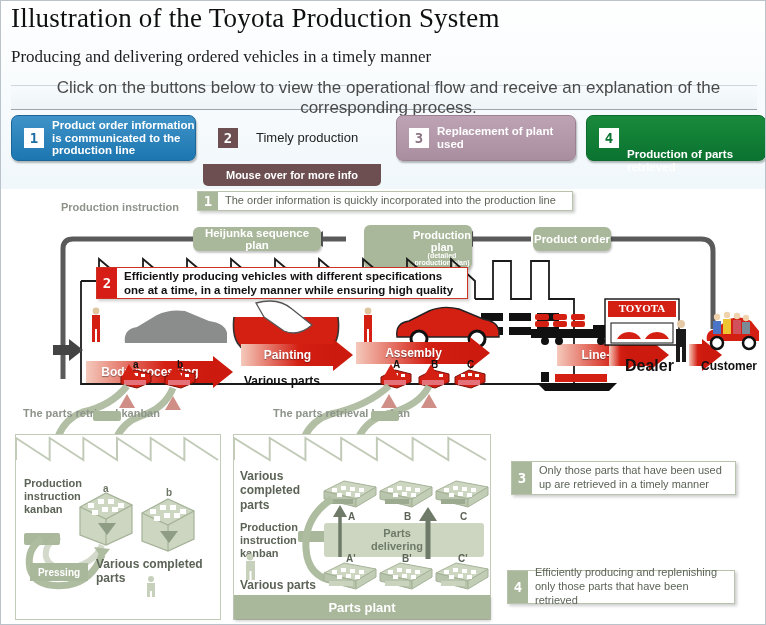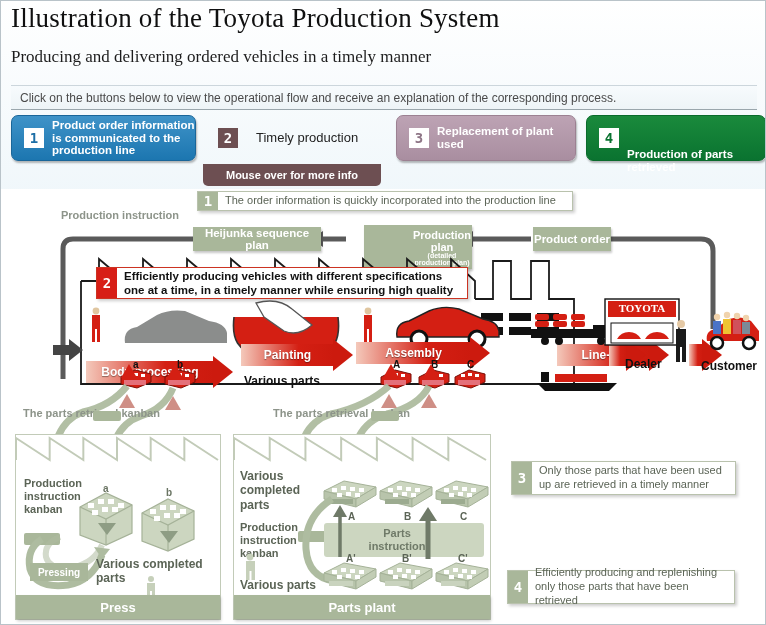--- a/index.html
+++ b/index.html
@@ -31,21 +31,21 @@
     font-size:17px; color:#1d1d1d;
     white-space:nowrap;
   }
   #instrbar {
     position:absolute; left:10px; top:84px; width:746px; height:25px;
     border-top:1px solid #ccd6dc;
     border-bottom:1px solid #9aa6ac;
     background:linear-gradient(to bottom,#f7fbfd,#eef4f7);
     display:flex; align-items:center; padding-left:9px;
   }
-  #instrbar span { font-size:12px; color:#4a4a4a;text-align:center; }
+  #instrbar span { font-size:17px; color:#4a4a4a;text-align:center; }
 
   
   #btnrow { position:absolute; left:10px; top:114px; width:746px; height:48px; }
   .btn {
     position:absolute; top:0; height:46px; border-radius:7px;
     display:flex; align-items:center;
     box-shadow:1px 2px 2px rgba(0,0,0,.28);
   }
   .btn .num {
     width:20px; height:20px; margin:0 8px 0 12px; flex:0 0 auto;
@@ -74,21 +74,21 @@
     border-radius:0 0 5px 5px;
     font-weight:bold;
   }
 
   
   #canvas { position:absolute; left:0; top:188px; width:766px; height:437px; background:#ffffff; }
 
   
   .pill {
     position:absolute; background:#a9b79a; color:#ffffff;
-    border-radius:0; display:flex; flex-direction:column;
+    border-radius:6px; display:flex; flex-direction:column;
     align-items:center; justify-content:center; text-align:center;
     font-weight:bold; box-shadow:1px 2px 2px rgba(0,0,0,.22);
   }
   .pill .sub { font-size:7px; font-weight:bold; margin-top:-1px; }
 
   
   .callout {
     position:absolute; display:flex; align-items:stretch;
     background:#ffffff; border:1px solid #b9c2ad;
     box-shadow:2px 2px 3px rgba(0,0,0,.2);
@@ -167,21 +167,21 @@
 
   <div id="mouseover">Mouse over for more info</div>
 
   <div id="canvas">
 
     <div class="callout" style="left:196px; top:2px; width:376px; height:20px;">
       <div class="cnum">1</div>
       <div class="ctxt">The order information is quickly incorporated into the production line</div>
     </div>
 
-    <div class="lbl-grey" style="left:60px; top:20px;">Production instruction</div>
+    <div class="lbl-grey" style="left:60px; top:12px;">Production instruction</div>
     <svg style="position:absolute; left:0; top:0; width:766px; height:200px;">
       <path d="M192 50 H 72 Q 62 50 62 60 V 190" stroke="#5a5a5a" stroke-width="5" fill="none"></path>
       <path d="M345 50 H 320" stroke="#5a5a5a" stroke-width="5" fill="none"></path>
       <path d="M530 50 H 470" stroke="#5a5a5a" stroke-width="5" fill="none"></path>
       <path d="M610 50 H 700 Q 712 50 712 62 V 140" stroke="#5a5a5a" stroke-width="5" fill="none"></path>
       <polygon points="322,42 322,58 310,50" fill="#5a5a5a"></polygon>
       <polygon points="472,42 472,58 460,50" fill="#5a5a5a"></polygon>
     </svg>
 
     <div class="pill" style="left:192px; top:38px; width:128px; height:24px; font-size:11.5px;">
@@ -300,21 +300,21 @@
       <path d="M12 40 q4 -7 12 -7 q8 0 12 7 Z" fill="#d41f13"></path>
       <path d="M40 40 q4 -7 12 -7 q8 0 12 7 Z" fill="#d41f13"></path>
     </svg>
     <div style="position:absolute; left:611px; top:113px; width:60px; text-align:center; color:#ffffff; font-size:11px; font-weight:bold; font-family:'Liberation Serif',serif;">TOYOTA</div>
     <svg style="position:absolute; left:670px; top:130px; width:20px; height:44px;">
       <circle cx="10" cy="5" r="4" fill="#e5c9a5"></circle>
         <rect x="5" y="10" width="10" height="18" fill="#1a1a1a"></rect>
         <rect x="5" y="28" width="4" height="15" fill="#1a1a1a"></rect>
         <rect x="11" y="28" width="4" height="15" fill="#1a1a1a"></rect>
     </svg>
-    <div class="lbl-black" style="left:624px; top:168px; font-size:12px;">Dealer</div>
+    <div class="lbl-black" style="left:624px; top:168px; font-size:16px;">Dealer</div>
 
     <svg style="position:absolute; left:702px; top:122px; width:60px; height:46px;">
       <path d="M4 30 Q2 20 12 18 L26 8 Q38 4 48 10 L56 20 L56 30 Z" fill="#d41f13"></path>
       <circle cx="14" cy="32" r="6" fill="#fff" stroke="#111" stroke-width="2.5"></circle>
       <circle cx="46" cy="32" r="6" fill="#fff" stroke="#111" stroke-width="2.5"></circle>
       <g>
         <circle cx="14" cy="6" r="3.2" fill="#f0d3ad"></circle>
           <rect x="10" y="10" width="8" height="13" fill="#4a74c7"></rect>
         <circle cx="24" cy="4" r="3.2" fill="#f0d3ad"></circle>
           <rect x="20" y="8" width="8" height="15" fill="#efc433"></rect>
@@ -457,21 +457,20 @@
       </svg>
       <div class="lbl-sm" style="left:150px; top:52px; color:#6b7564;">b</div>
 
       <div class="lbl-dark" style="left:80px; top:122px; font-size:12px;">Various completed parts</div>
       <svg style="position:absolute; left:128px; top:140px; width:14px; height:22px;">
         <circle cx="7" cy="4" r="3" fill="#c6d0ba"></circle>
           <rect x="3" y="8" width="8" height="8" fill="#c6d0ba"></rect>
           <rect x="3" y="16" width="3" height="6" fill="#c6d0ba"></rect>
           <rect x="8" y="16" width="3" height="6" fill="#c6d0ba"></rect>
       </svg>
-      <div class="plant-floor">Press</div>
     </div>
 
     <div class="plant" style="left:232px; top:245px; width:258px; height:186px;">
       <svg class="sawtooth" viewBox="0 0 258 26" preserveAspectRatio="none">
         <path d="M0 25 L0 3 L36 25 L36 3 L72 25 L72 3 L108 25 L108 3 L144 25 L144 3 L180 25 L180 3 L216 25 L216 3 L254 25" stroke="#c2cbb8" stroke-width="2" fill="none"></path>
       </svg>
 
       <div class="lbl-dark" style="left:6px; top:34px; width:76px; font-size:12px;">Various completed parts</div>
       <div class="lbl-dark" style="left:6px; top:86px; width:56px;">
         <span>Production instruction kanban</span>
@@ -528,21 +527,21 @@
             <rect x="37" y="9" width="5" height="4"></rect>
         <rect x="15" y="14" width="5" height="4"></rect>
             <rect x="24" y="13" width="5" height="4"></rect>
             <rect x="33" y="14" width="5" height="4"></rect>
           </g>
         <rect x="7" y="20" width="24" height="5" fill="#9cab90"></rect>
       </svg>
       <div class="lbl-sm" style="left:226px; top:76px; color:#5b6456;">C</div>
 
       <div style="position:absolute; left:90px; top:88px; width:160px; height:34px; background:#ccd6c0; border-radius:3px;"></div>
-      <div class="lbl-dark" style="left:128px; top:92px; width:70px; text-align:center; color:#6f7a68;">Parts instruction</div>
+      <div class="lbl-dark" style="left:128px; top:92px; width:70px; text-align:center; color:#6f7a68;">Parts delivering</div>
       <svg style="position:absolute; left:86px; top:62px; width:170px; height:66px;">
         <path d="M20 60 L20 16" stroke="#6f7a68" stroke-width="3.5" fill="none"></path>
         <polygon points="20,8 13,20 27,20" fill="#6f7a68"></polygon>
         <path d="M108 62 L108 22" stroke="#6f7a68" stroke-width="5" fill="none"></path>
         <polygon points="108,10 99,24 117,24" fill="#6f7a68"></polygon>
       </svg>
 
       <svg style="position:absolute; left:60px; top:58px; width:80px; height:100px;">
         <path d="M38 6 Q10 24 12 56 Q14 84 40 88" stroke="#aebca0" stroke-width="7" fill="none"></path>
       </svg>

